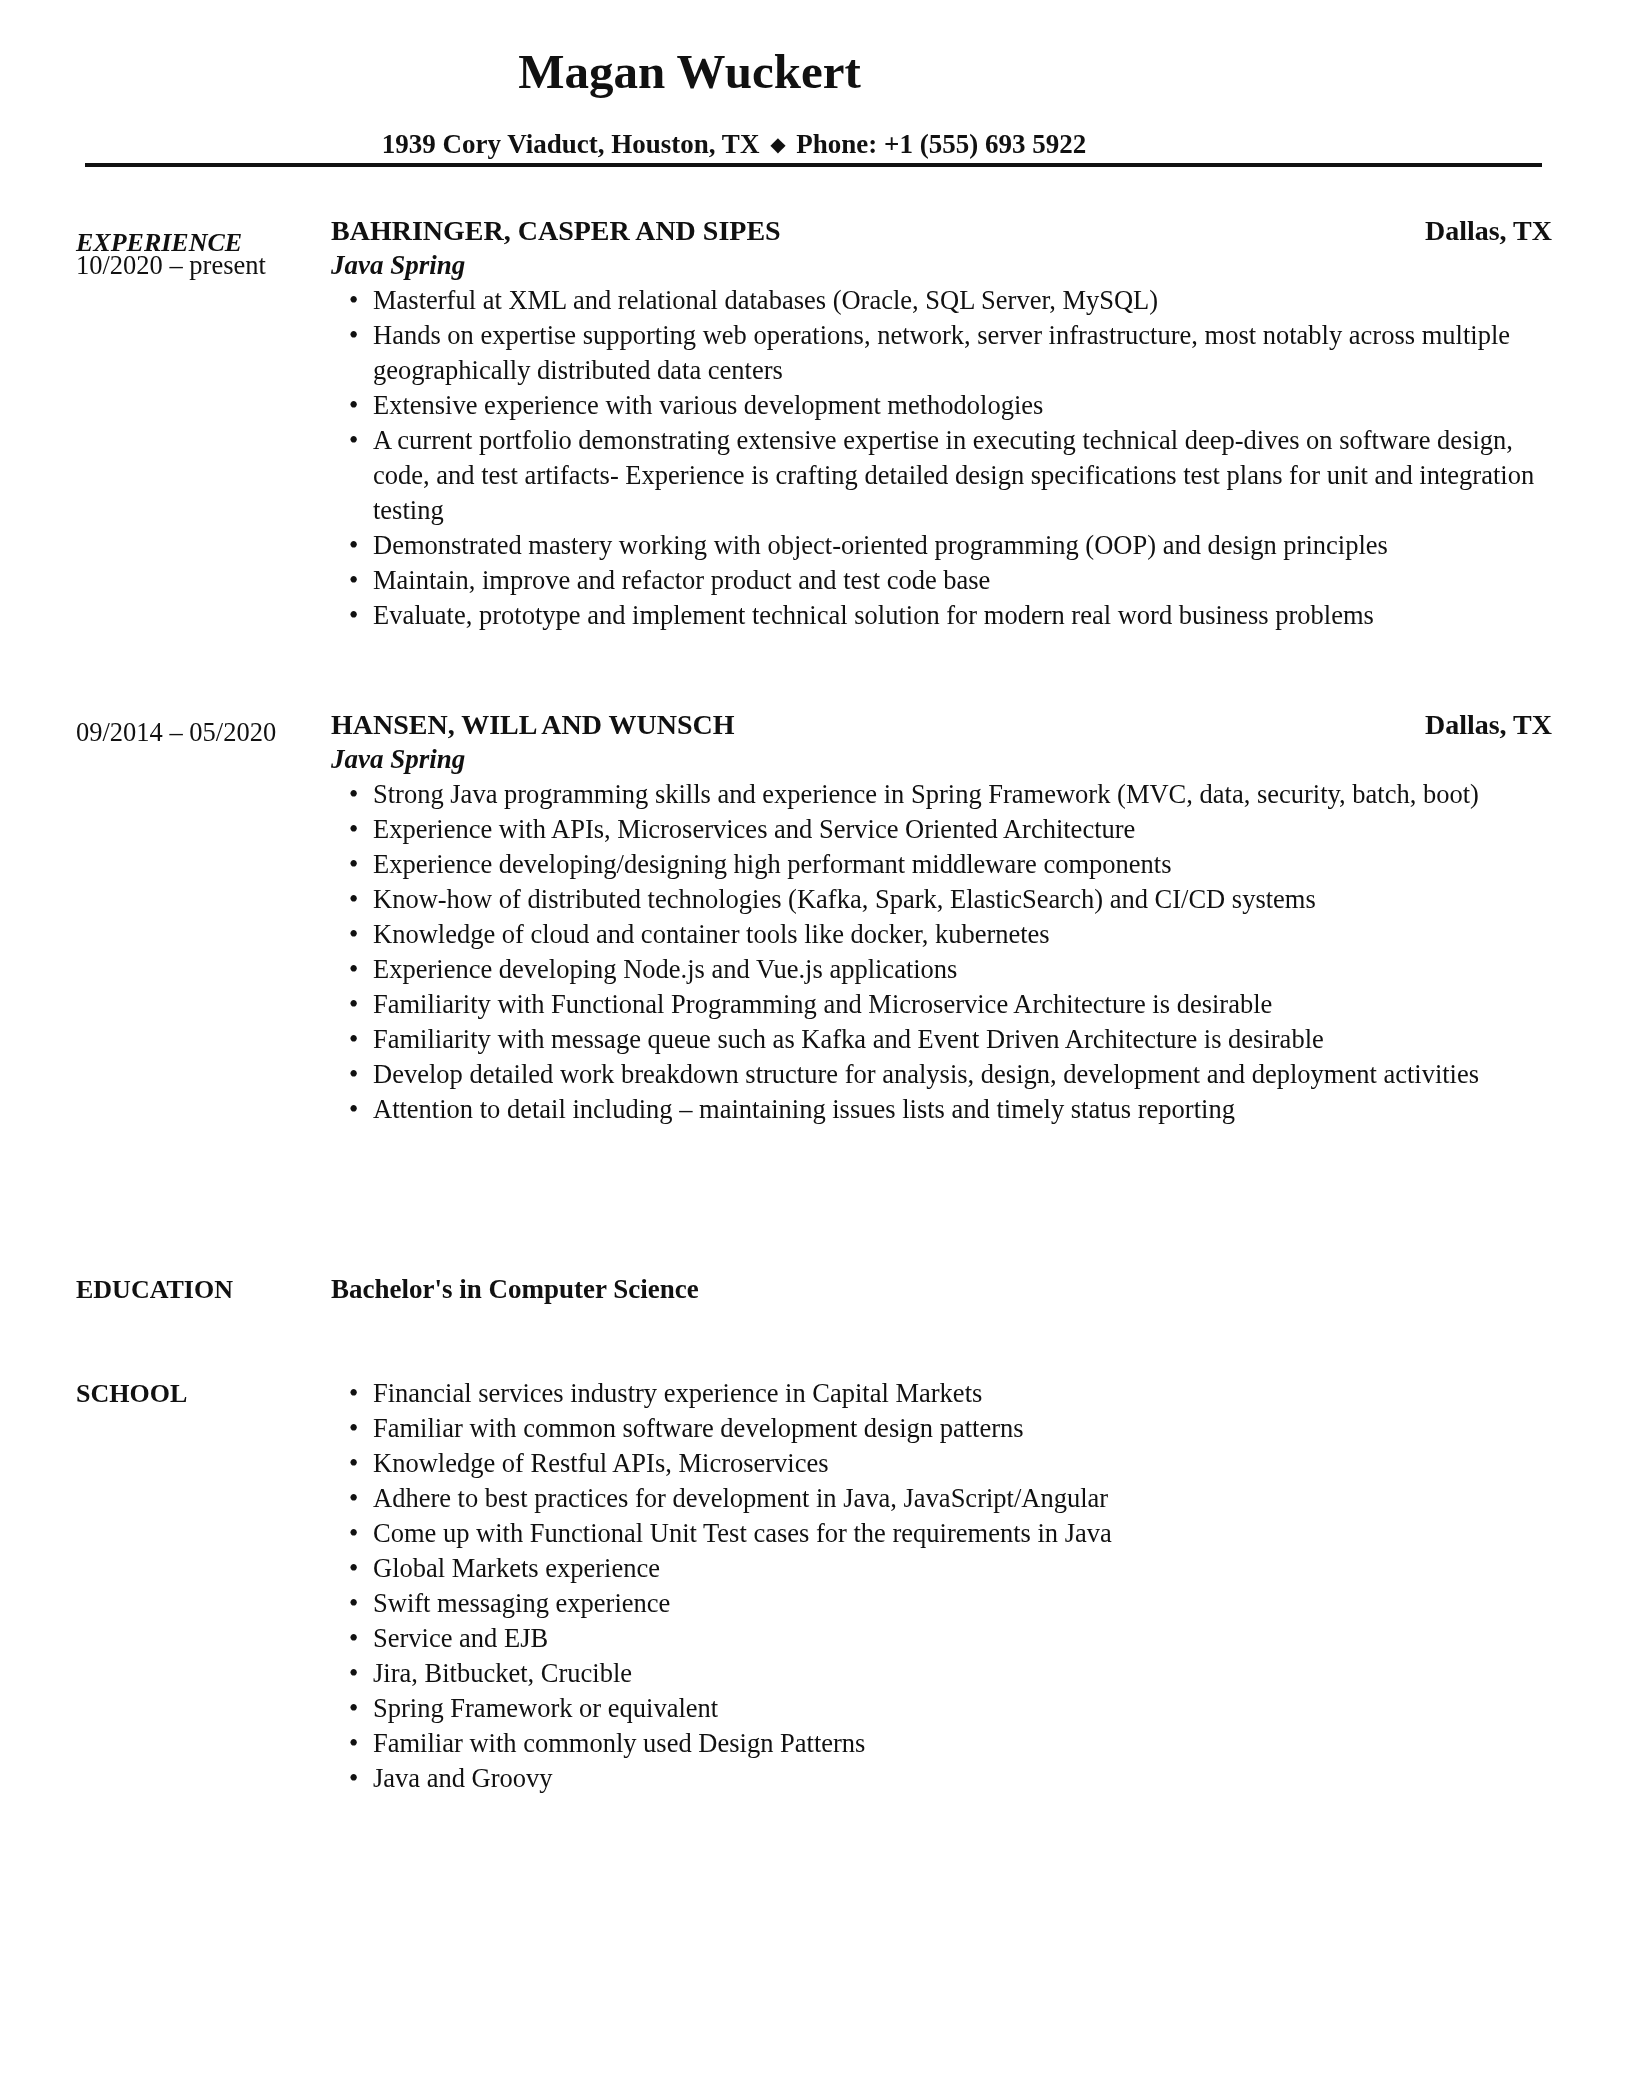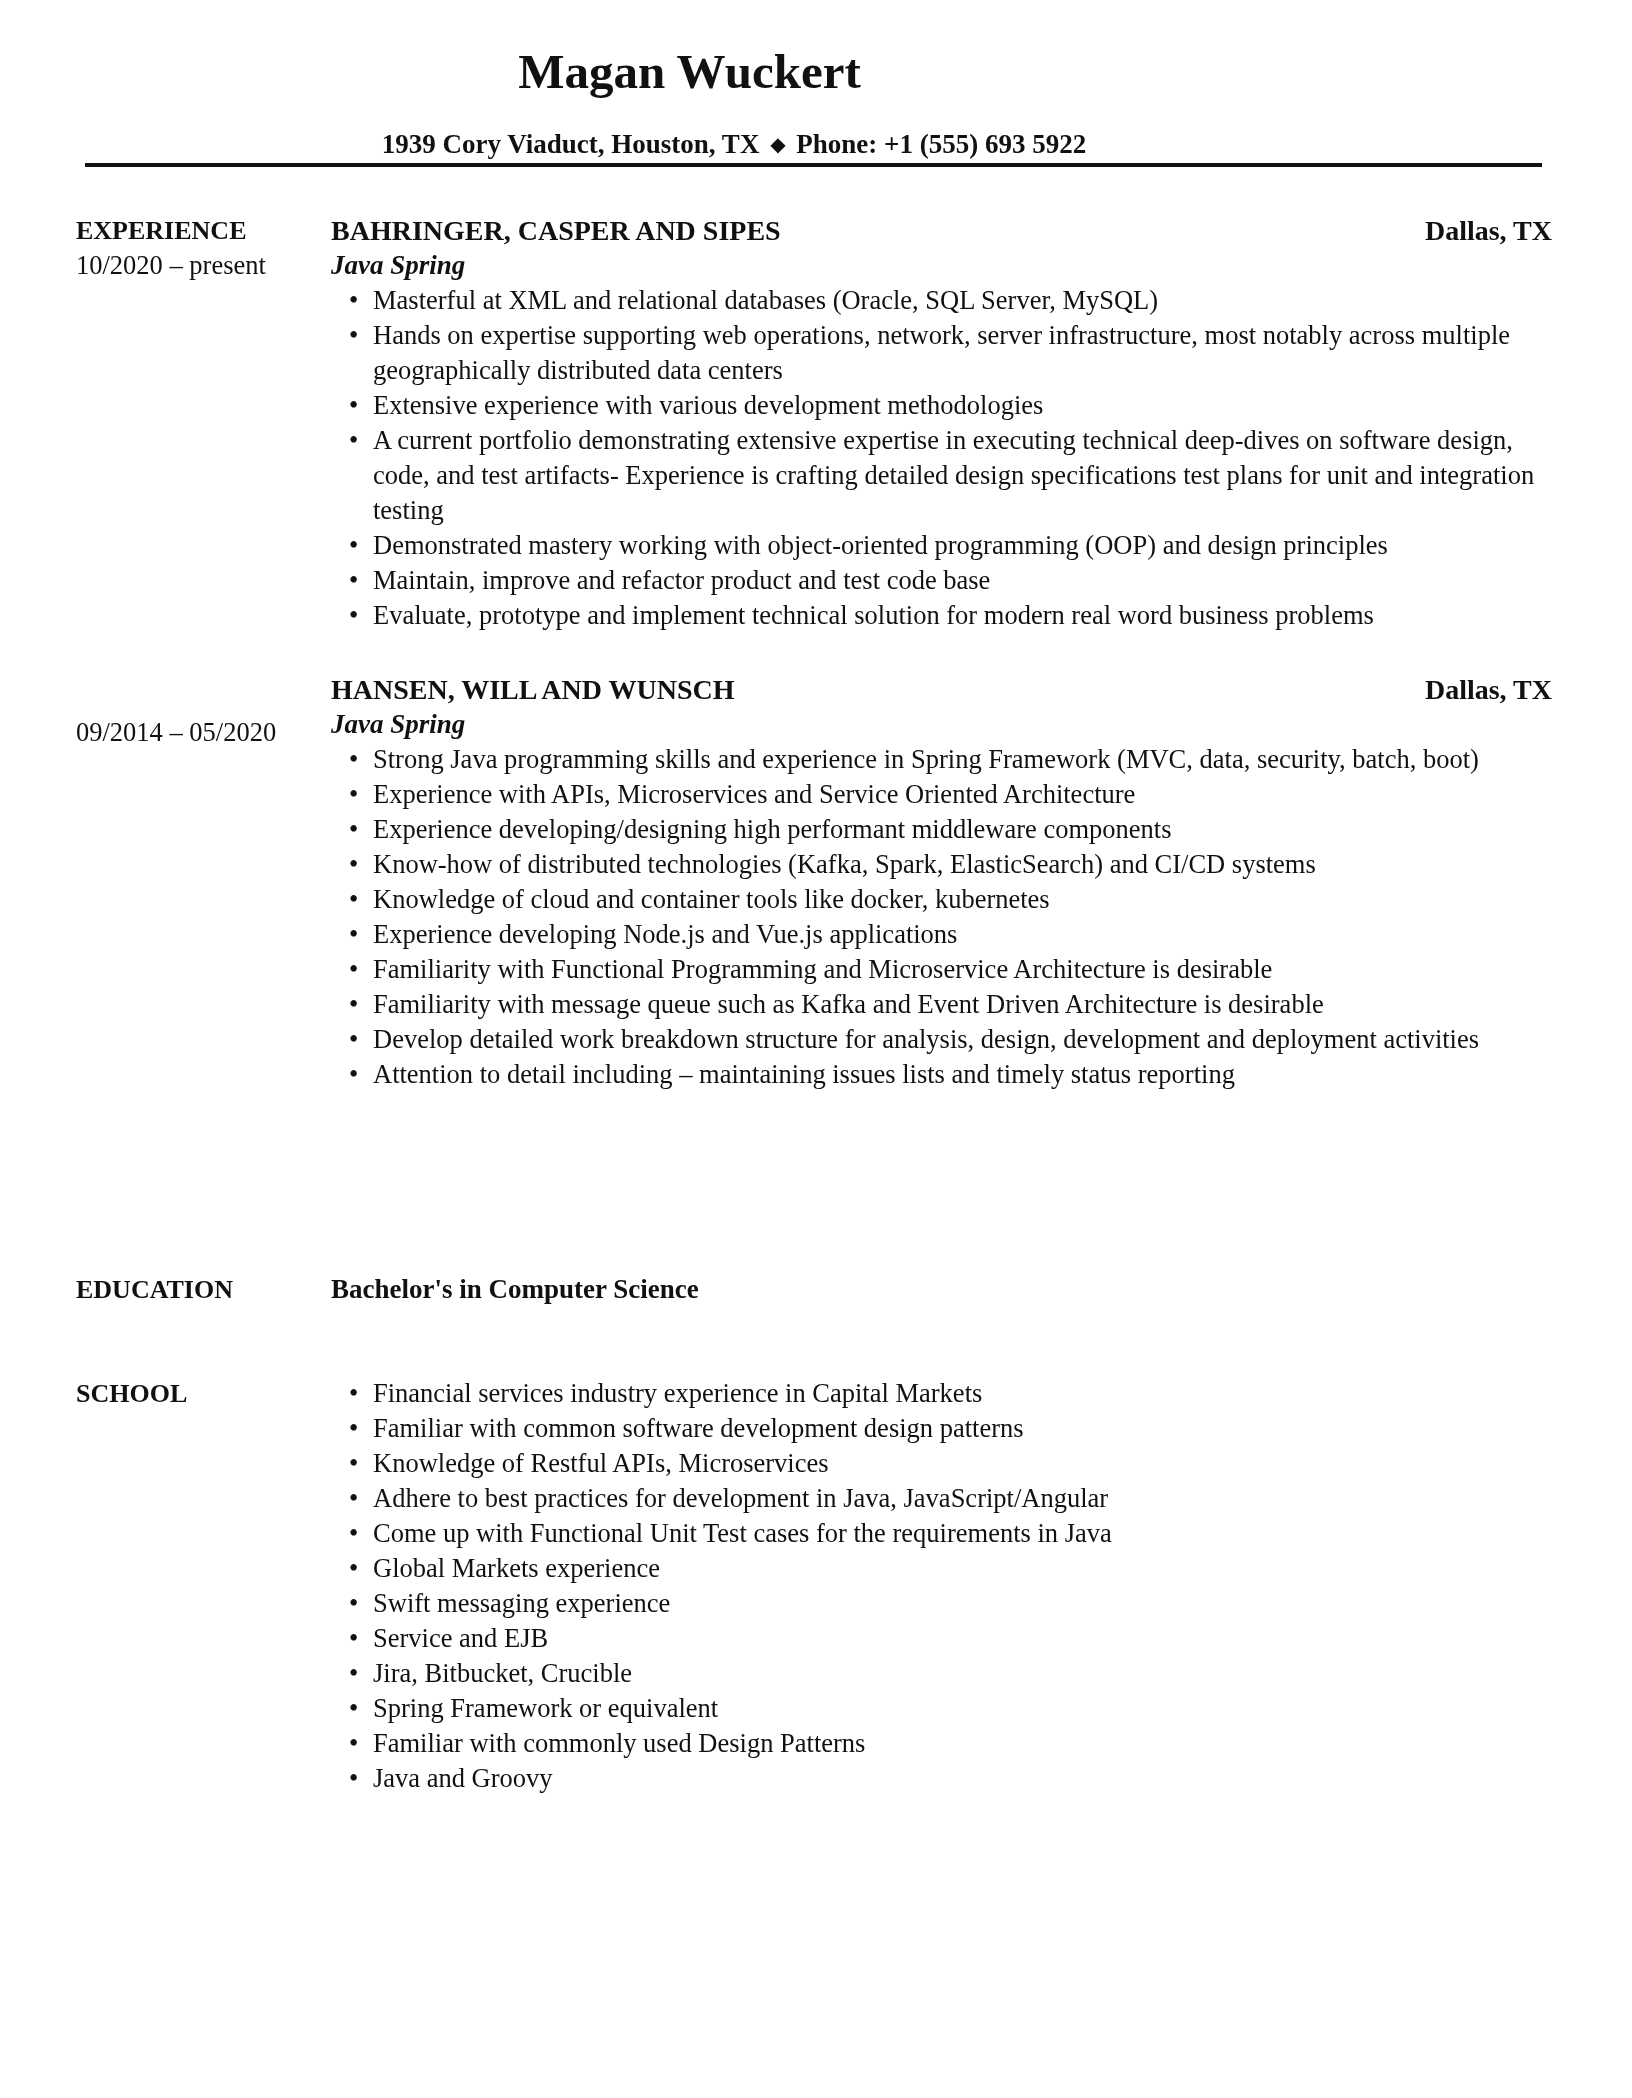--- a/index.html
+++ b/index.html
@@ -45,42 +45,42 @@
 
 <div class="name">Magan Wuckert</div>
 <div class="contact">
   <span>1939 Cory Viaduct, Houston, TX</span>
   <span class="sep">◆</span>
   <span>Phone: +1 (555) 693 5922</span>
 </div>
 <div class="rule"></div>
 
 <div class="section" style="top:213px;">
-  <div class="sec-label" style="top:0;">EXPERIENCE</div>
+  <div class="sec-label" style="top:12px;font-style:italic;">EXPERIENCE</div>
 
   <div class="date" style="top:35px;">10/2020 – present</div>
   <div class="entry" style="top:0;">
     <div class="entry-head">
       <span>BAHRINGER, CASPER AND SIPES</span>
       <span>Dallas, TX</span>
     </div>
     <div class="role">Java Spring</div>
     <ul class="bullets">
       <li>Masterful at XML and relational databases (Oracle, SQL Server, MySQL)</li>
       <li>Hands on expertise supporting web operations, network, server infrastructure, most notably across multiple geographically distributed data centers</li>
       <li>Extensive experience with various development methodologies</li>
       <li>A current portfolio demonstrating extensive expertise in executing technical deep-dives on software design, code, and test artifacts- Experience is crafting detailed design specifications test plans for unit and integration testing</li>
       <li>Demonstrated mastery working with object-oriented programming (OOP) and design principles</li>
       <li>Maintain, improve and refactor product and test code base</li>
       <li>Evaluate, prototype and implement technical solution for modern real word business problems</li>
     </ul>
   </div>
 
   <div class="date" style="top:502px;">09/2014 – 05/2020</div>
-  <div class="entry" style="top:459px;">
+  <div class="entry" style="top:494px;">
     <div class="entry-head">
       <span>HANSEN, WILL AND WUNSCH</span>
       <span>Dallas, TX</span>
     </div>
     <div class="role">Java Spring</div>
     <ul class="bullets">
       <li>Strong Java programming skills and experience in Spring Framework (MVC, data, security, batch, boot)</li>
       <li>Experience with APIs, Microservices and Service Oriented Architecture</li>
       <li>Experience developing/designing high performant middleware components</li>
       <li>Know-how of distributed technologies (Kafka, Spark, ElasticSearch) and CI/CD systems</li>

